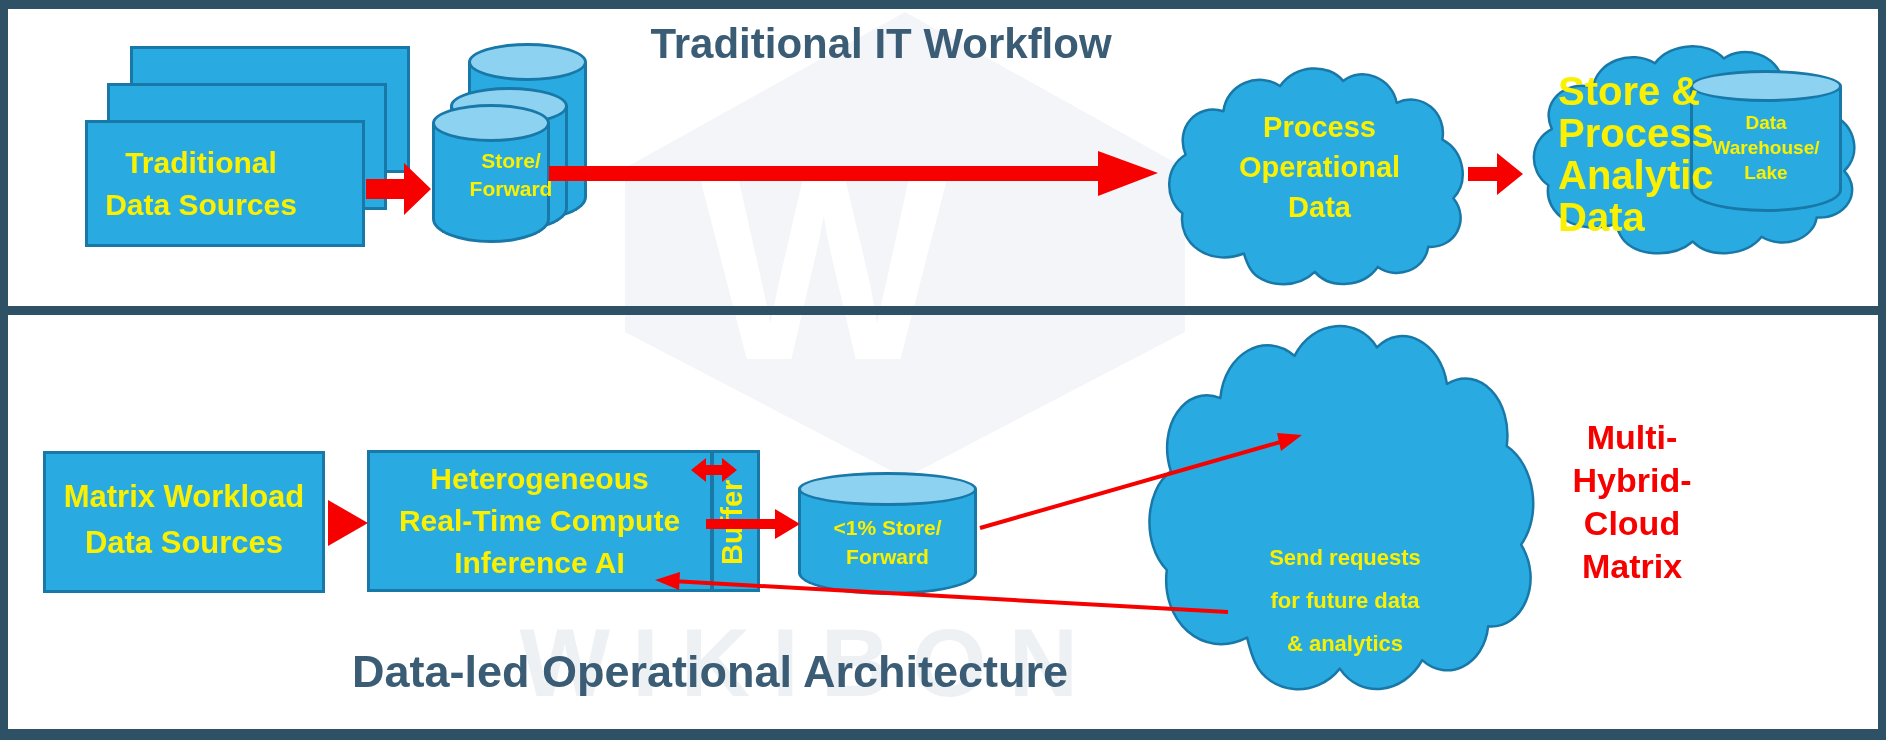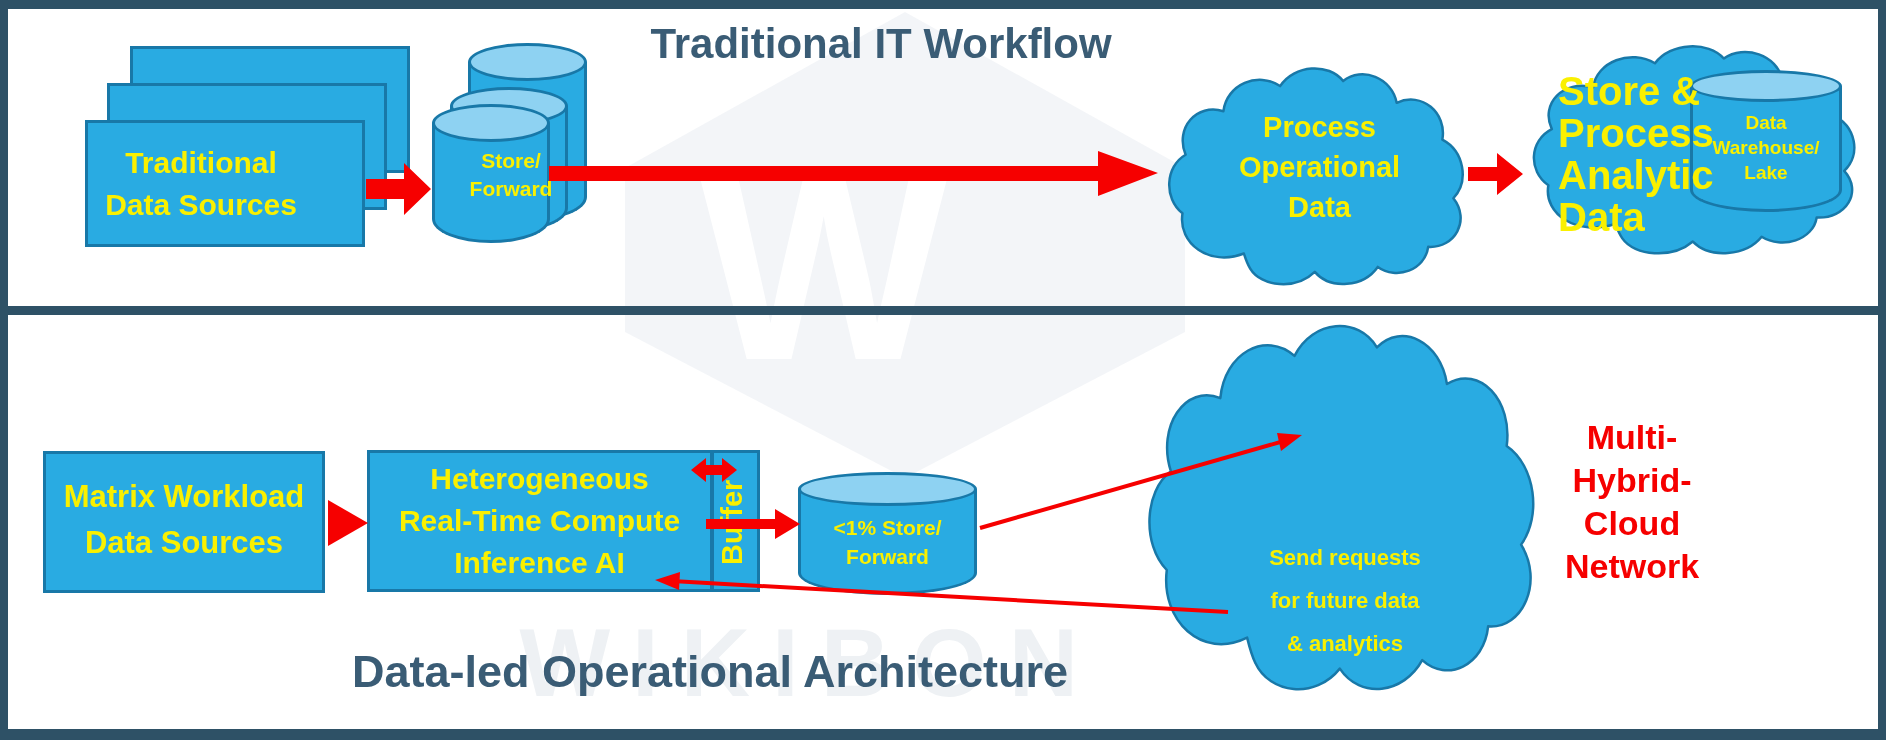--- a/index.html
+++ b/index.html
@@ -137,21 +137,21 @@
   <div class="lbl" style="left:1195px;top:536px;width:300px;font-size:22px;line-height:43px;">
     <div>Send requests</div>
     <div>for future data</div>
     <div>&amp; analytics</div>
   </div>
 
   <div class="netlbl" style="left:1552px;top:416px;width:160px;font-size:34px;line-height:43px;">
     <div>Multi-</div>
     <div>Hybrid-</div>
     <div>Cloud</div>
-    <div>Network</div>
+    <div>Matrix</div>
   </div>
 
   <svg id="arrows" viewBox="0 0 1886 740">
     <polygon class="afill" points="366,179 404,179 404,163 431,189 404,215 404,199 366,199"></polygon>
     <polygon class="afill" points="549,166 1098,166 1098,151 1158,173 1098,196 1098,181 549,181"></polygon>
     <polygon class="afill" points="1468,167 1497,167 1497,153 1523,174 1497,195 1497,181 1468,181"></polygon>
     <polygon class="afill" points="328,500 368,523 328,546"></polygon>
     <polygon class="afill" points="691,470 706,458 706,465 722,465 722,458 737,470 722,482 722,475 706,475 706,482"></polygon>
     <polygon class="afill" points="706,519 775,519 775,509 800,524 775,539 775,529 706,529"></polygon>
     <g>

